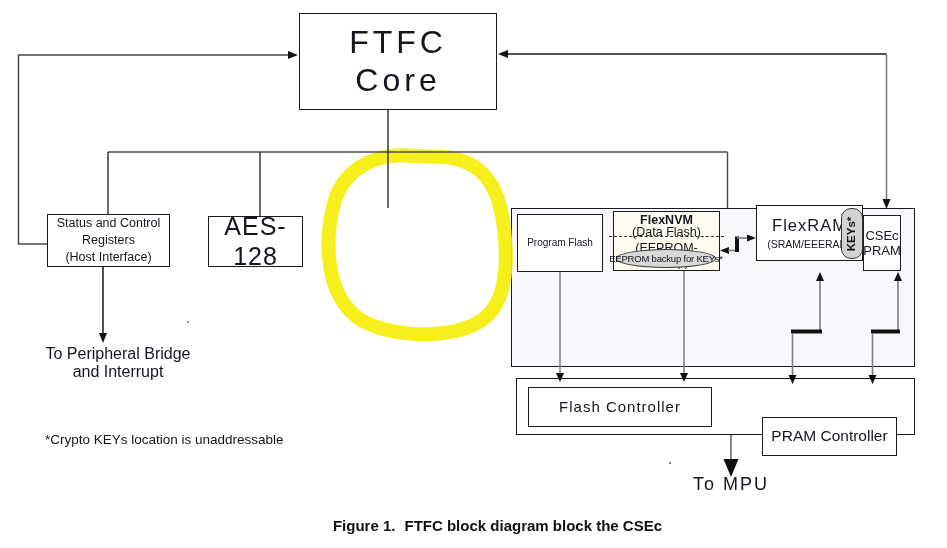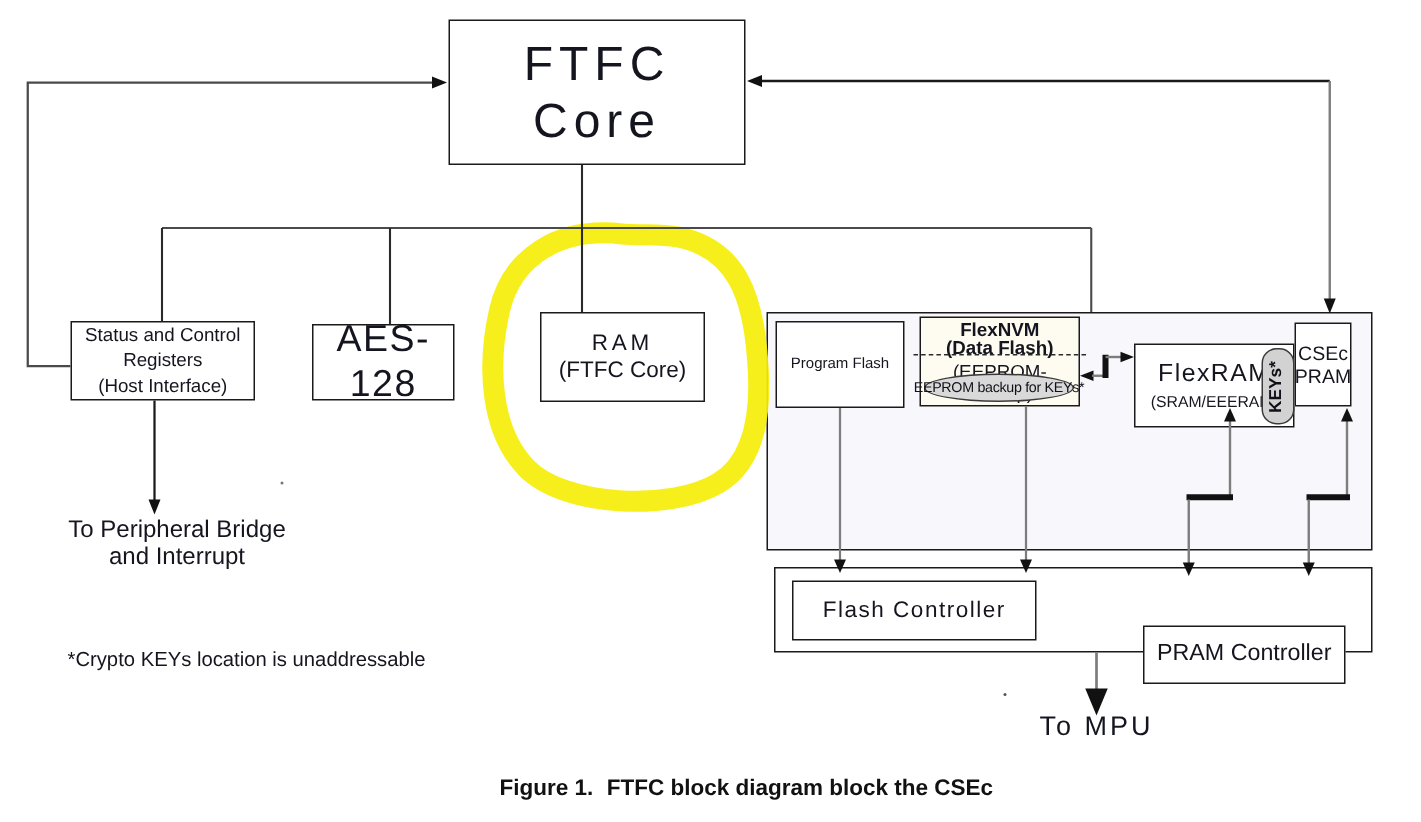--- a/index.html
+++ b/index.html
@@ -24,44 +24,44 @@
   #aes-box{left:208px;top:216px;width:95px;height:51px;}
   #aes-box .lbl{font-size:25px;letter-spacing:1px;}
   #ram-box{left:360px;top:208px;width:110px;height:60px;}
   #ram-box .l1{font-size:15px;letter-spacing:2.5px;}
   #ram-box .l2{font-size:15px;}
   #upper-container{left:511px;top:208px;width:404px;height:159px;background:#f8f8fc;}
   #pf-box{left:517px;top:214px;width:86px;height:58px;}
   #pf-box .lbl{font-size:10px;}
   #nvm-box{left:613px;top:211px;width:107px;height:60px;background:#fefcf0;justify-content:flex-start;padding-top:1px;}
   #nvm-box .l1{font-size:12.5px;font-weight:600;line-height:12px;margin-top:1px;}
-  #nvm-box .l2{font-size:12.5px;font-weight:700;line-height:12px;}
+  #nvm-box .l2{font-size:12.5px;font-weight:400;line-height:12px;}
   .dash-sep{position:absolute;left:-5px;right:-5px;top:24px;border-top:1.6px dashed #2a2a2a;}
   #nvm-box .l3{font-size:12.5px;line-height:14px;margin-top:3px;}
   .eeprom-pill{
     position:absolute;left:2px;right:3px;bottom:2px;height:17px;
     background:#d9d9d9;border:1.2px solid #3a3a3a;border-radius:50%;
     display:flex;align-items:center;justify-content:center;
     font-size:9.5px;letter-spacing:-0.2px;white-space:nowrap;color:#101018;
   }
-  #flexram-box{left:756px;top:229px;width:107px;height:56px;justify-content:center;}
+  #flexram-box{left:756px;top:205px;width:107px;height:56px;justify-content:center;}
   #flexram-box .l1{font-size:16.5px;letter-spacing:1px;}
   #flexram-box .l2{font-size:10.5px;margin-top:2px;}
   .keys-pill{
     position:absolute;left:84px;top:2px;width:20px;height:49px;
     background:#d2d2d2;border:1.2px solid #3a3a3a;border-radius:10px;
   }
   .keys-pill .rot{
     position:absolute;left:50%;top:50%;transform:translate(-50%,-50%) rotate(-90deg);
     font-size:11.5px;font-weight:600;white-space:nowrap;color:#101018;
   }
   #csec-box{left:863px;top:215px;width:38px;height:56px;}
   #csec-box .lbl{font-size:13px;line-height:15px;}
   #lower-container{left:516px;top:378px;width:399px;height:57px;background:#ffffff;}
-  #flashctl-box{left:528px;top:387px;width:163px;height:40px;}
+  #flashctl-box{left:528px;top:387px;width:184px;height:40px;}
   #flashctl-box .lbl{font-size:15px;letter-spacing:1px;}
   #pramctl-box{left:762px;top:387px;width:135px;height:39px;margin-top:30px;}
   #pramctl-box .lbl{font-size:15.5px;}
 
   
   .freetext{position:absolute;text-align:center;color:#15151f;}
   #to-peripheral{left:33px;top:345px;width:170px;font-size:16px;line-height:17.5px;}
   #footnote{left:45px;top:432px;width:300px;text-align:left;font-size:13.5px;}
   #to-mpu{left:681px;top:474px;width:100px;font-size:18px;letter-spacing:2px;}
   #caption{left:0;top:517px;width:947px;display:flex;justify-content:center;gap:9px;
@@ -83,24 +83,20 @@
   <div class="box" id="status-box">
     <span class="lbl">Status and Control</span>
     <span class="lbl">Registers</span>
     <span class="lbl">(Host Interface)</span>
   </div>
 
   <div class="box" id="aes-box">
     <span class="lbl">AES-128</span>
   </div>
 
-  <div class="box" id="ram-box">
-    <span class="lbl l1">RAM</span>
-    <span class="lbl l2">(FTFC Core)</span>
-  </div>
 
   <div class="box" id="pf-box">
     <span class="lbl">Program Flash</span>
   </div>
 
   <div class="box" id="nvm-box">
     <span class="lbl l1">FlexNVM</span>
     <span class="lbl l2">(Data Flash)</span>
     <span class="dash-sep"></span>
     <span class="lbl l3">(EEPROM-backup)</span>

